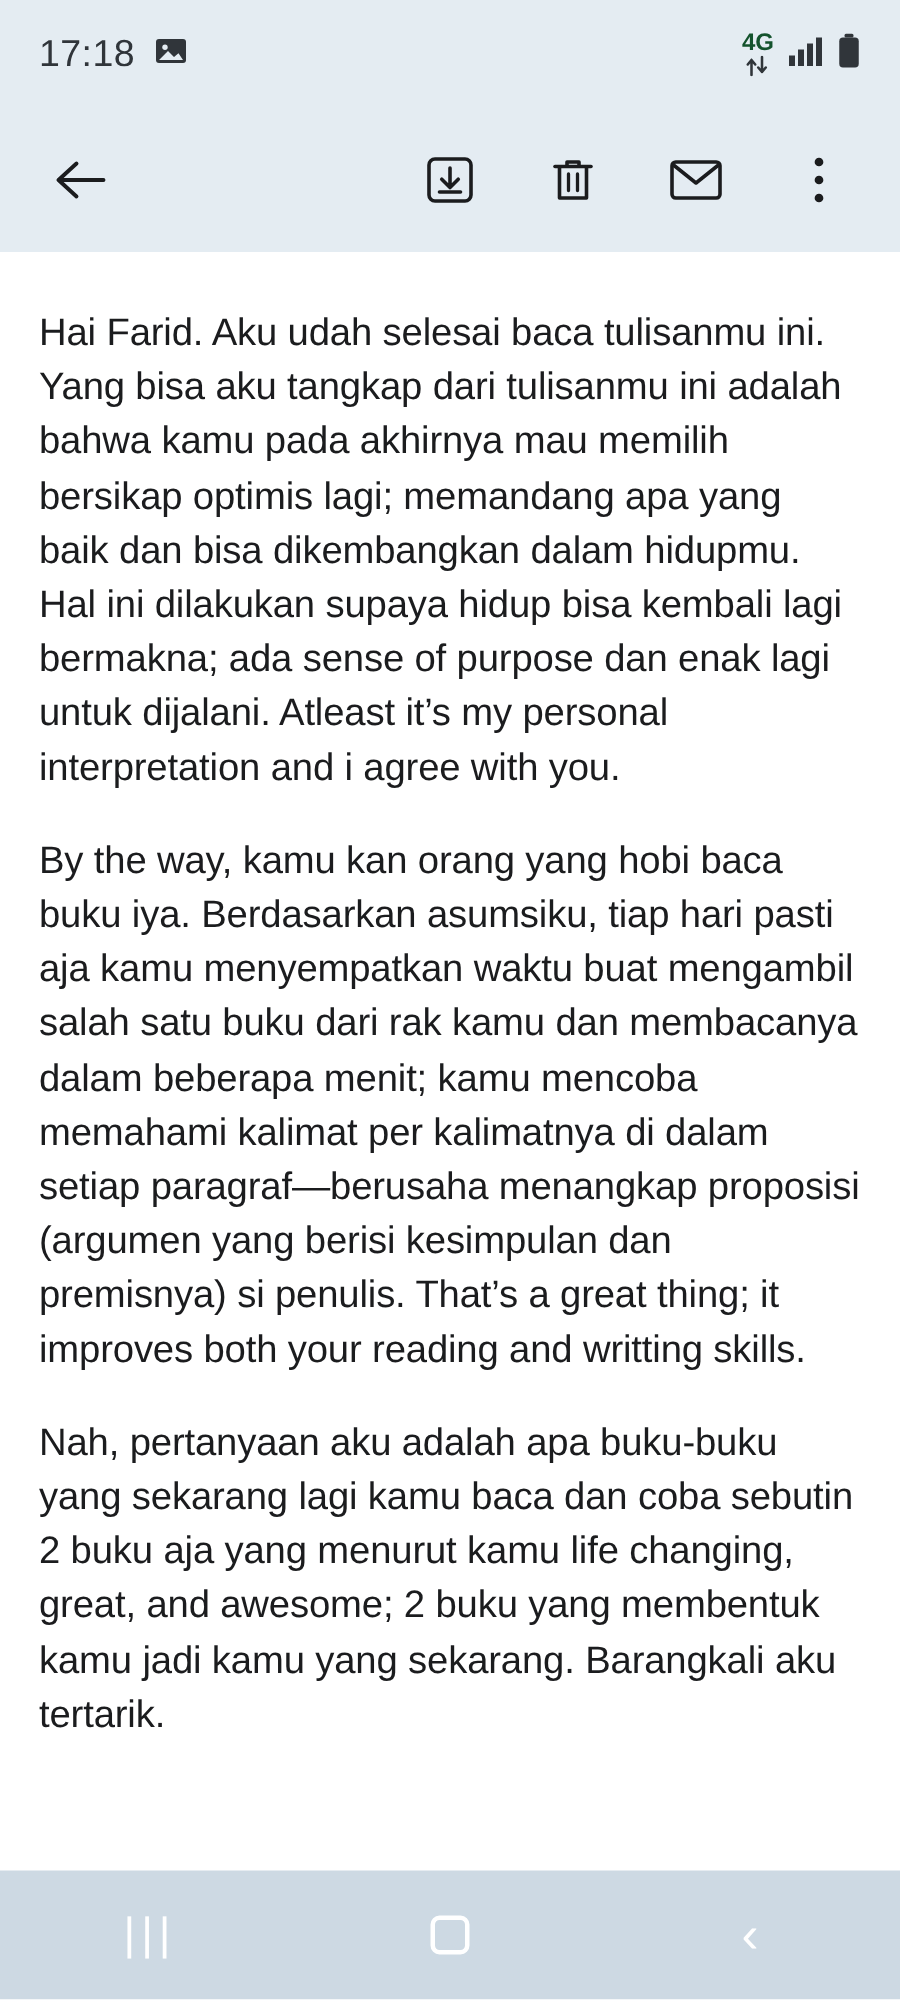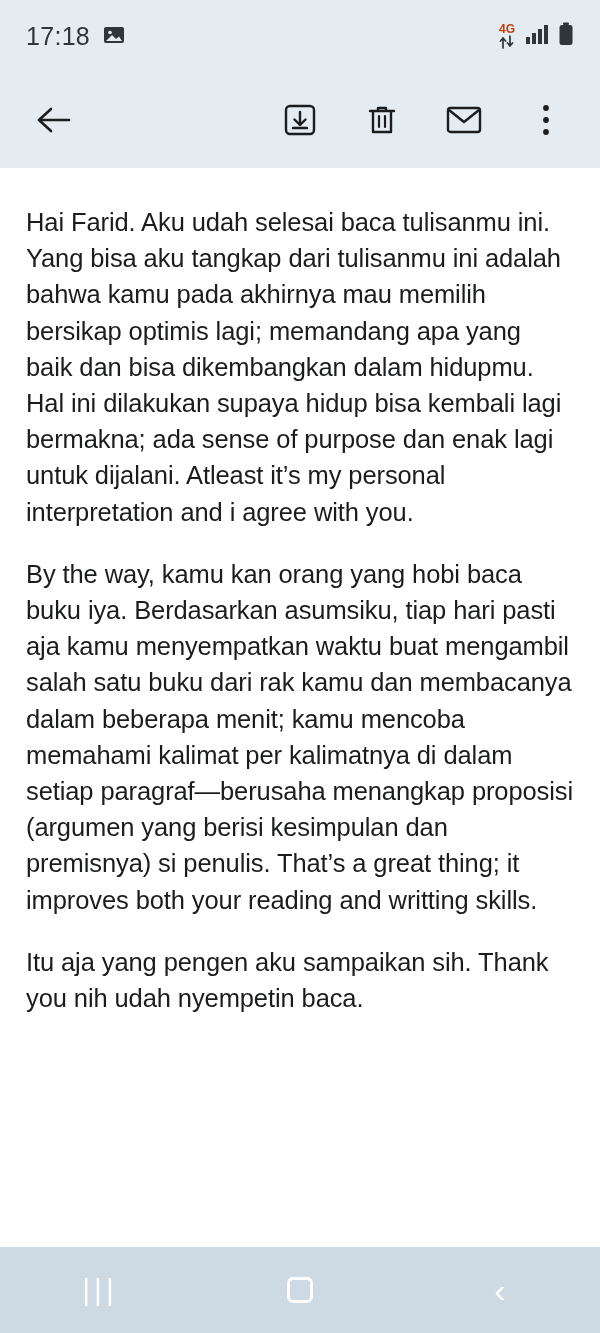--- a/index.html
+++ b/index.html
@@ -27,44 +27,44 @@
   .status-bar {
     height: 72px;
     background: #e4ecf2;
     display: flex;
     align-items: center;
     padding: 0 26px;
     flex: 0 0 auto;
   }
   .status-left {
     display: flex;
-    align-items: flex-end;
+    align-items: flex-start;
     gap: 12px;
   }
   .status-time {
     font-size: 25px;
     color: #30353a;
     letter-spacing: 0.3px;
   }
   .status-right {
     margin-left: auto;
     display: flex;
     align-items: center;
     gap: 9px;
   }
   .net-badge {
     display: flex;
     flex-direction: column;
     align-items: center;
     line-height: 1;
   }
   .net-badge .gen {
-    font-size: 12px;
+    font-size: 16px;
     font-weight: bold;
-    color: #c2410c;
+    color: #14532d;
   }
 
   
   .action-bar {
     height: 96px;
     background: #e4ecf2;
     display: flex;
     align-items: center;
     padding: 0 26px;
     flex: 0 0 auto;
@@ -219,21 +219,21 @@
         <circle cx="5" cy="5" r="2.9" fill="#1b1c1e"></circle>
         <circle cx="5" cy="17" r="2.9" fill="#1b1c1e"></circle>
         <circle cx="5" cy="29" r="2.9" fill="#1b1c1e"></circle>
       </svg>
     </div>
   </div>
 
   <div class="content">
     <p class="para">Hai Farid. Aku udah selesai baca tulisanmu ini. Yang bisa aku tangkap dari tulisanmu ini adalah bahwa kamu pada akhirnya mau memilih bersikap optimis lagi; memandang apa yang baik dan bisa dikembangkan dalam hidupmu. Hal ini dilakukan supaya hidup bisa kembali lagi bermakna; ada sense of purpose dan enak lagi untuk dijalani. Atleast it’s my personal interpretation and i agree with you.</p>
     <p class="para">By the way, kamu kan orang yang hobi baca buku iya. Berdasarkan asumsiku, tiap hari pasti aja kamu menyempatkan waktu buat mengambil salah satu buku dari rak kamu dan membacanya dalam beberapa menit; kamu mencoba memahami kalimat per kalimatnya di dalam setiap paragraf—berusaha menangkap proposisi (argumen yang berisi kesimpulan dan premisnya) si penulis. That’s a great thing; it improves both your reading and writting skills.</p>
-    <p class="para">Itu aja yang pengen aku sampaikan sih. Thank you nih udah nyempetin baca.</p>
+    <p class="para">Nah, pertanyaan aku adalah apa buku-buku yang sekarang lagi kamu baca dan coba sebutin 2 buku aja yang menurut kamu life changing, great, and awesome; 2 buku yang membentuk kamu jadi kamu yang sekarang. Barangkali aku tertarik.</p>
 
   </div>
 
   <div class="nav-bar">
     <div class="nav-item">
       <span class="nav-recent">|||</span>
     </div>
     <div class="nav-item">
       <span class="nav-home"></span>
     </div>

